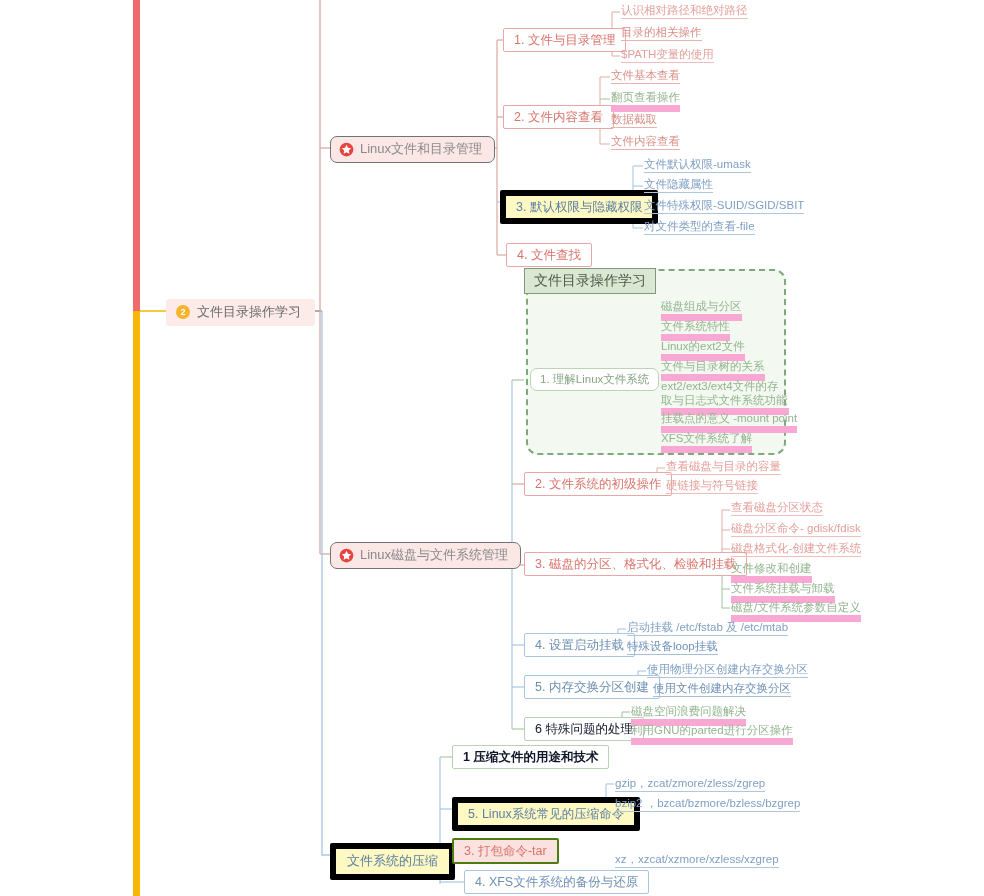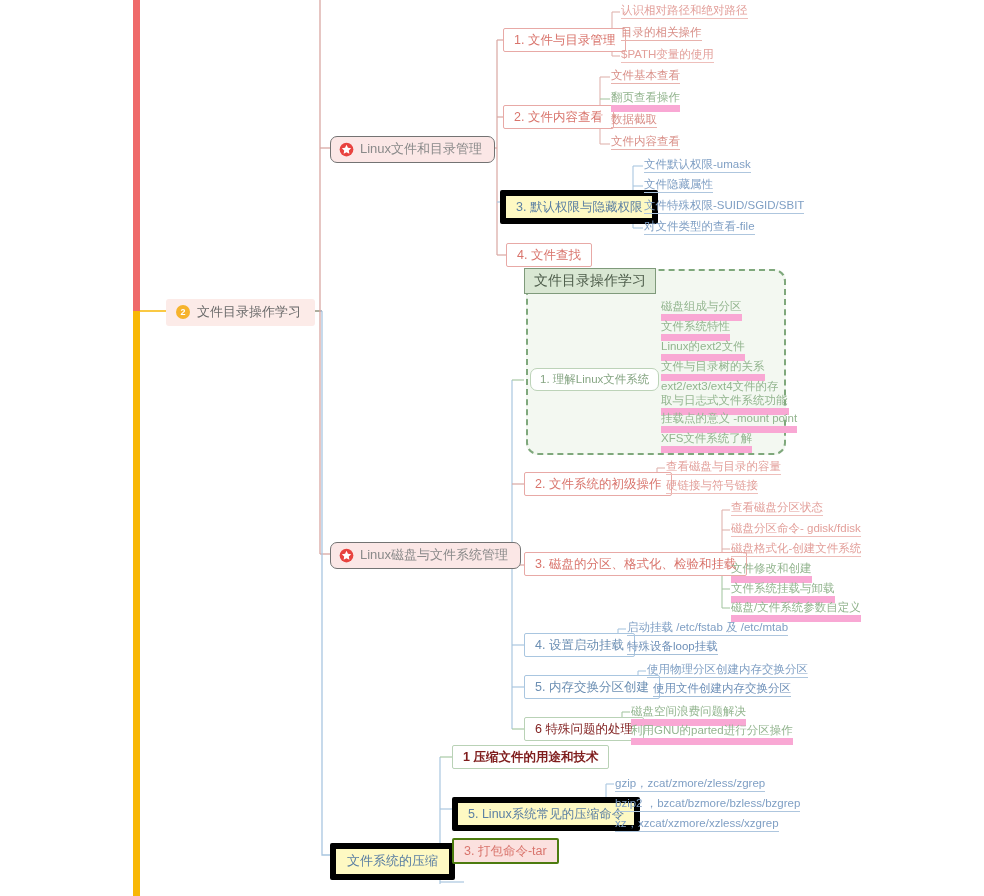--- a/index.html
+++ b/index.html
@@ -68,21 +68,21 @@
   
   .n-sub{
     border-radius:2px;
     font-size:12.5px;
     padding:4px 10px;
     background:#ffffff;
   }
   .sub-red{border:1px solid #e8a9a6;color:#d9746c;}
   .sub-blue-fill{background:#fef9c3;border:6px solid #000000;color:#5b7fa3;}
   .sub-blue{border:1px solid #a9c6e0;color:#6c8fb3;}
-  .sub-green{border:1px solid #b9d2b6;color:#7f1d1d;}
+  .sub-green{border:1px solid #b9d2b6;color:#0f172a;}
   .sub-pink-fill{background:#fbe1df;border:2px solid #4d7c0f;color:#d9746c;}
 
   
   .leaf{
     position:absolute;
     font-size:11.5px;
     white-space:nowrap;
     padding-bottom:1px;
     line-height:1.25;
   }
@@ -332,20 +332,23 @@
 
   <div class="node n-sub sub-green" style="left:452px;top:745px;font-weight:bold;">
     <span>1  压缩文件的用途和技术</span>
   </div>
 
   <div class="node n-sub sub-blue-fill" style="left:452px;top:797px;">
     <span>5. Linux系统常见的压缩命令</span>
   </div>
   <div class="leaf lf-blue" style="left:615px;top:776px;">gzip，zcat/zmore/zless/zgrep</div>
   <div class="leaf lf-blue" style="left:615px;top:796px;">bzip2 ，bzcat/bzmore/bzless/bzgrep</div>
-  <div class="leaf lf-blue" style="left:615px;top:816px;">xz，xzcat/xzmore/xzless/xzgrep</div>
+  <div class="leaf lf-blue" style="left:615px;top:852px;">xz，xzcat/xzmore/xzless/xzgrep</div>
 
   <div class="node n-sub sub-pink-fill" style="left:452px;top:838px;">
     <span>3. 打包命令-tar</span>
   </div>
 
+  <div class="node n-sub sub-blue" style="left:464px;top:870px;">
+    <span>4. XFS文件系统的备份与还原</span>
+  </div>
 
 </div>
 
 </body></html>

